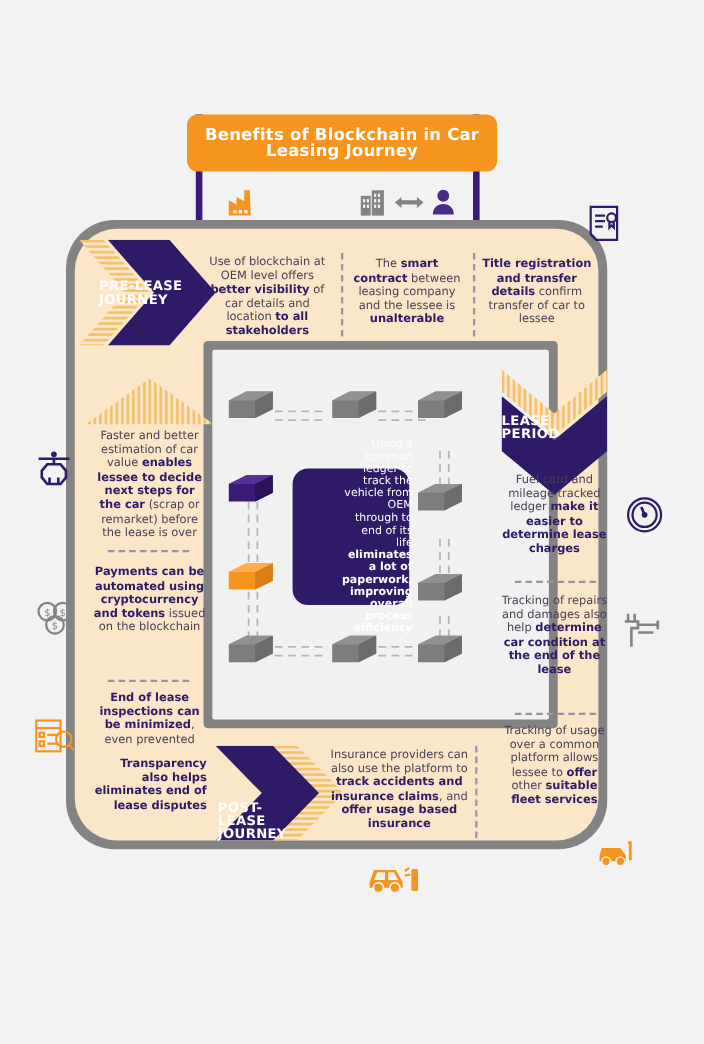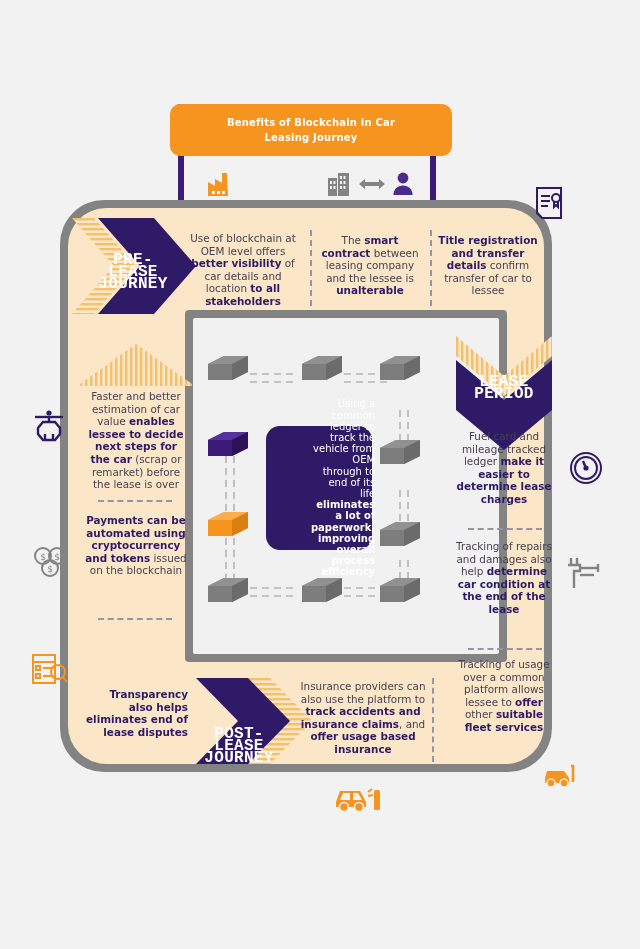--- a/index.html
+++ b/index.html
@@ -18,21 +18,21 @@
   #header-connector-left{left:178px;top:104px;height:96px;}
   #header-connector-right{left:430px;top:104px;height:96px;}
 
   #header-banner{
     position:absolute;left:170px;top:104px;width:282px;height:52px;
     background:#f5941f;border-radius:10px;
     display:flex;align-items:center;justify-content:center;
     box-sizing:border-box;padding:0 14px;
   }
   #header-banner .htxt{
-    color:#ffffff;font-size:10px;font-weight:bold;line-height:15px;
+    color:#ffffff;font-size:15px;font-weight:bold;line-height:15px;
     text-align:center;letter-spacing:.2px;
   }
 
   
   .topicons{position:absolute;left:178px;top:168px;width:258px;height:32px;}
 
   
   #track-outer{
     position:absolute;left:60px;top:200px;width:492px;height:572px;
     background:#838383;
@@ -50,22 +50,22 @@
   }
   #track-hole{
     position:absolute;left:133px;top:118px;width:306px;height:336px;
     background:#f1f1f1;border-radius:2px;
   }
 
   
   .chev{position:absolute;}
   .chev svg{display:block;}
   .chev .lbl{
-    position:absolute;color:#fff;font-weight:bold;font-size:16px;
-    line-height:12px;text-align:center;letter-spacing:.3px;width:100%;font-family:Liberation Mono, monospace;
+    position:absolute;color:#fff;font-weight:bold;font-size:12px;
+    line-height:12px;letter-spacing:.3px;width:100%;
   }
 
   
   .tblock{
     position:absolute;color:#463f52;font-size:10.4px;line-height:12.6px;
     text-align:center;
   }
   .tblock b{color:#2e1a66;font-weight:bold;}
 
   
@@ -252,20 +252,23 @@
   <div class="vsep" style="left:432px;top:678px;height:84px;"></div>
 
   <div class="tblock" style="left:84px;top:390px;width:104px;">
     <span>Faster and better estimation of car value <b>enables lessee to decide next steps for the car</b> (scrap or remarket) before the lease is over</span>
   </div>
   <div class="hsep" style="left:98px;top:500px;width:74px;"></div>
   <div class="tblock" style="left:84px;top:514px;width:104px;">
     <span><b>Payments can be automated using cryptocurrency and tokens</b> issued on the blockchain</span>
   </div>
   <div class="hsep" style="left:98px;top:618px;width:74px;"></div>
+  <div class="tblock" style="left:84px;top:628px;width:104px;">
+    <span><b>End of lease inspections can be minimized</b>, even prevented</span>
+  </div>
   <div class="tblock" style="left:84px;top:688px;width:104px;text-align:right;">
     <span><b>Transparency also helps eliminates end of lease disputes</b></span>
   </div>
 
   <svg style="position:absolute;left:204px;top:352px;" width="226" height="262" viewBox="0 0 226 262">
     <g stroke="#b5b5b5" stroke-width="1.6" stroke-dasharray="7 5" fill="none">
       <path d="M46 22 H94"></path>
         <path d="M46 30 H94"></path>
       <path d="M140 22 H188"></path>
         <path d="M140 30 H188"></path>

